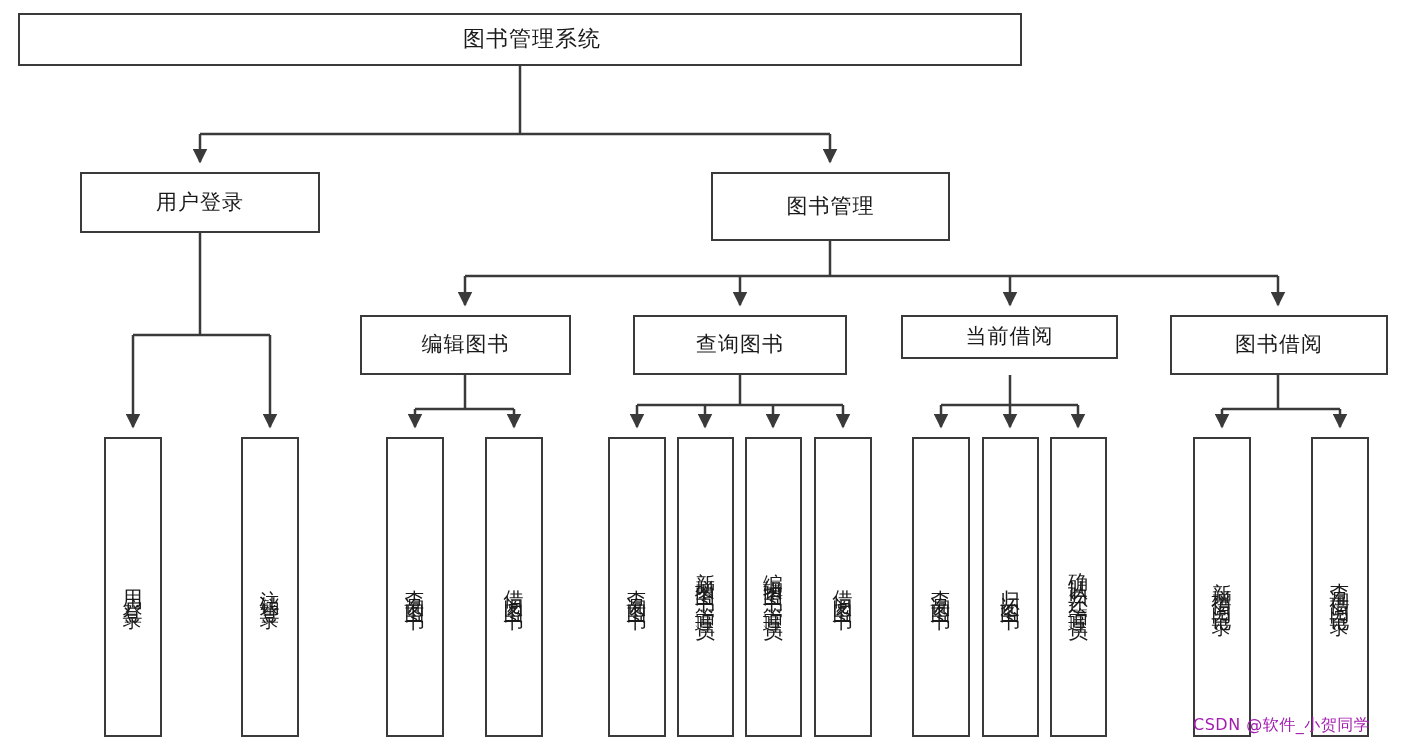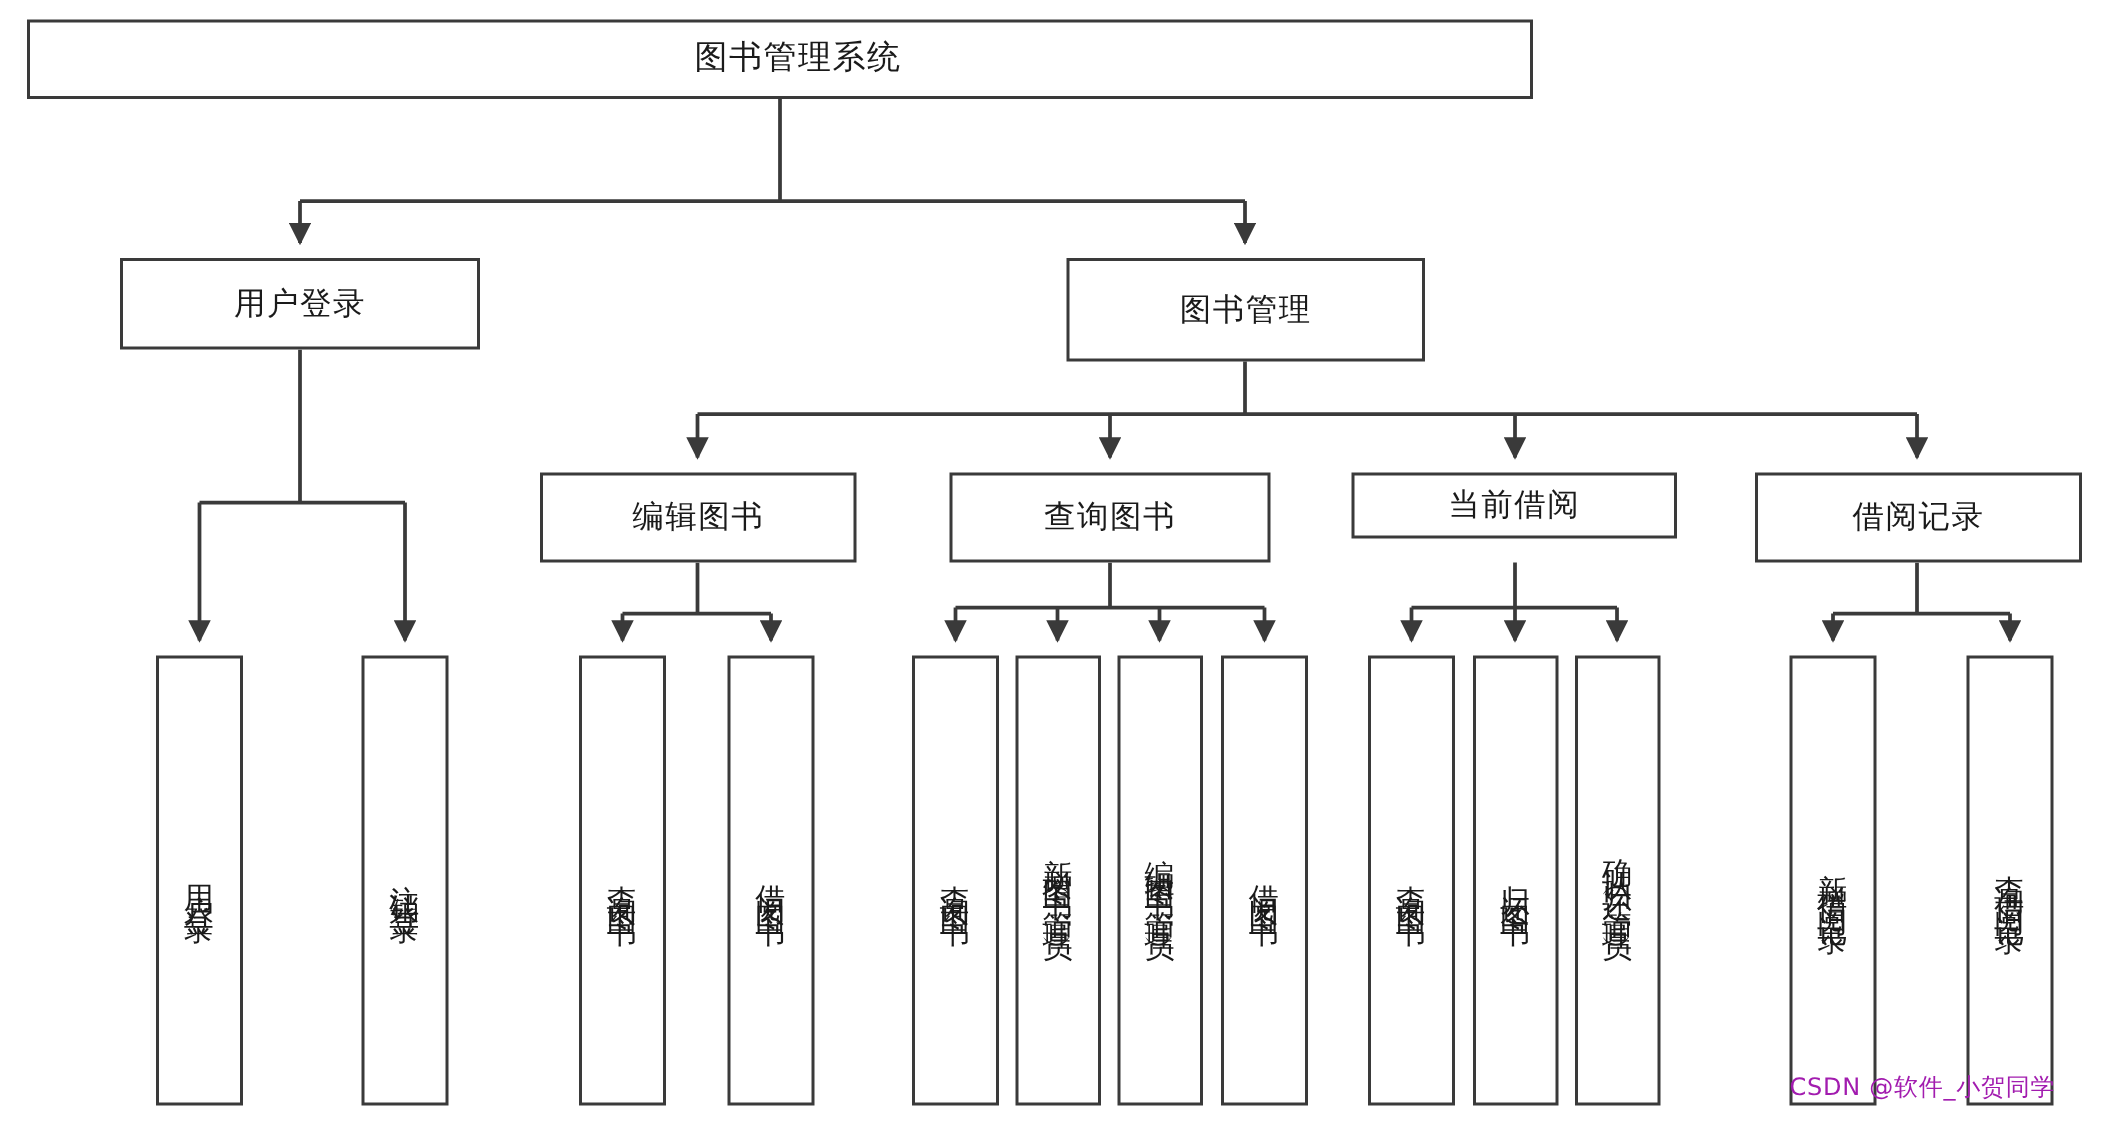--- a/index.html
+++ b/index.html
@@ -132,21 +132,21 @@
   <div class="node node-h" style="left:360px; top:315px; width:211px; height:60px;">
     <span>编辑图书</span>
   </div>
   <div class="node node-h" style="left:633px; top:315px; width:214px; height:60px;">
     <span>查询图书</span>
   </div>
   <div class="node node-h" style="left:901px; top:315px; width:217px; height:44px;">
     <span>当前借阅</span>
   </div>
   <div class="node node-h" style="left:1170px; top:315px; width:218px; height:60px;">
-    <span>借阅记录</span>
+    <span>图书借阅</span>
   </div>
 
   <div class="node node-v" style="left:104px; top:437px; width:58px; height:300px;">
     <span>用户登录</span>
   </div>
   <div class="node node-v" style="left:241px; top:437px; width:58px; height:300px;">
     <span>注销登录</span>
   </div>
 
   <div class="node node-v" style="left:386px; top:437px; width:58px; height:300px;">

